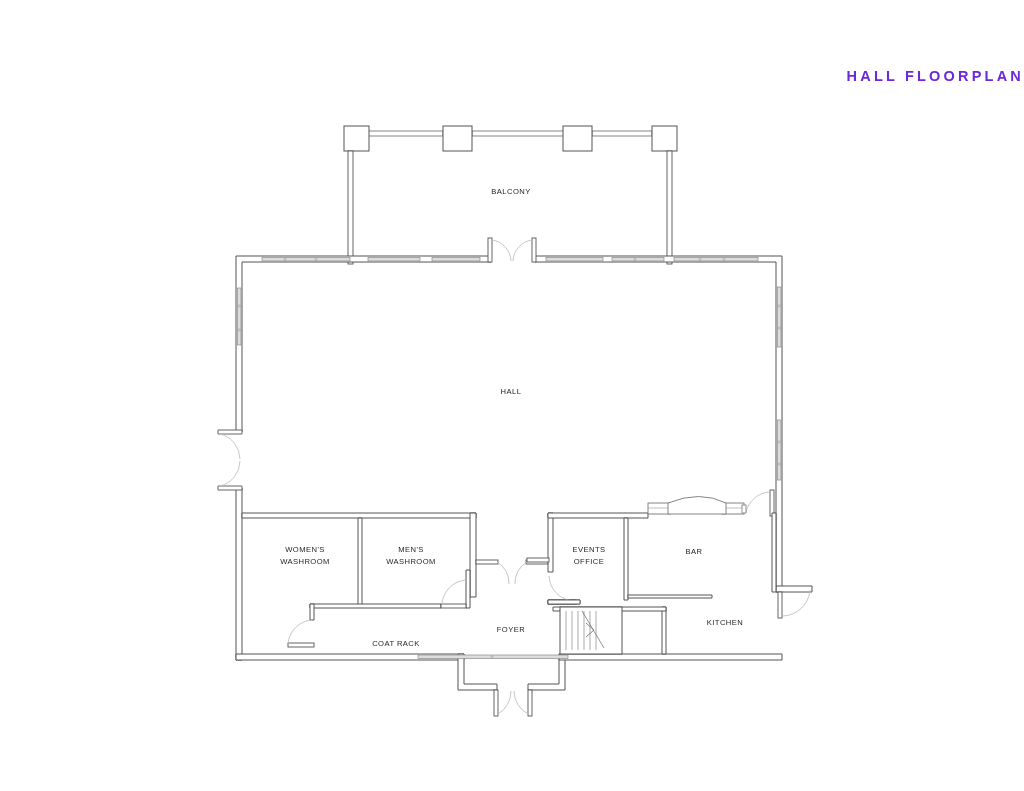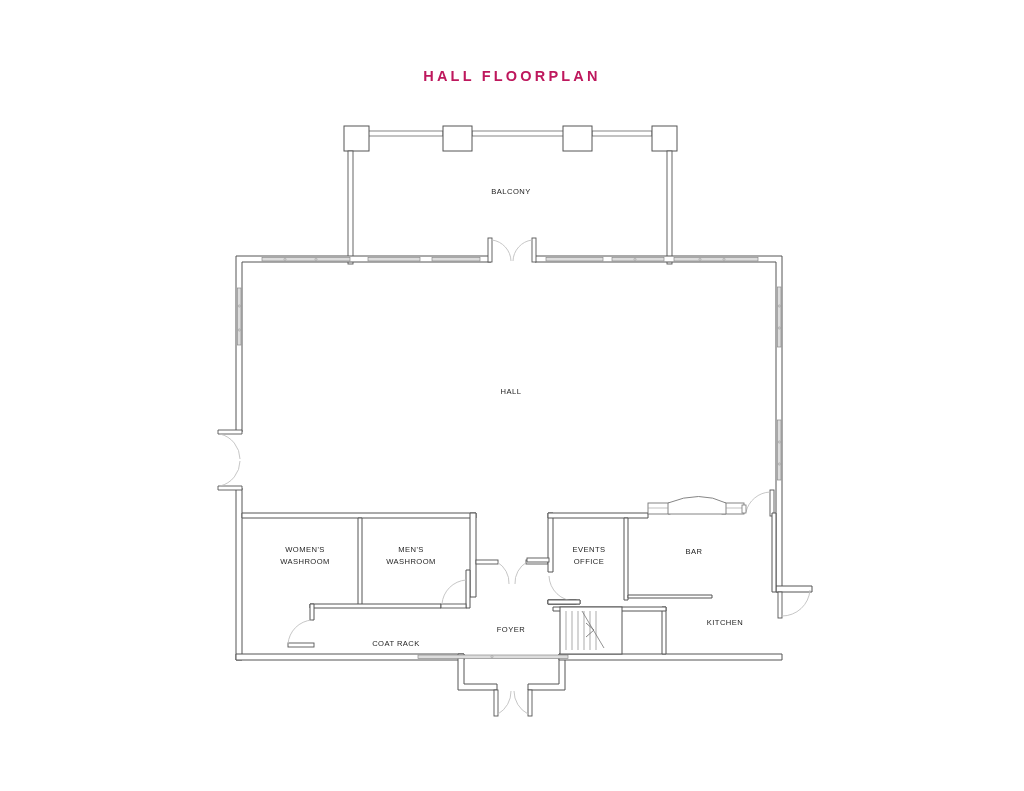--- a/index.html
+++ b/index.html
@@ -18,25 +18,25 @@
     position: relative;
     width: 1024px;
     height: 791px;
     background: #ffffff;
   }
   #plan-title {
     position: absolute;
     top: 68px;
     left: 0;
     width: 1024px;
-    text-align: center;
+    text-align: right;
     font-size: 14.5px;
     font-weight: bold;
     letter-spacing: 3.2px;
-    color: #be185d;
+    color: #6d28d9;
     font-family: "Liberation Sans", sans-serif;
   }
   #floorplan-svg {
     position: absolute;
     top: 0;
     left: 0;
   }
   .room-label {
     font-family: "Liberation Sans", sans-serif;
     font-size: 7.6px;

